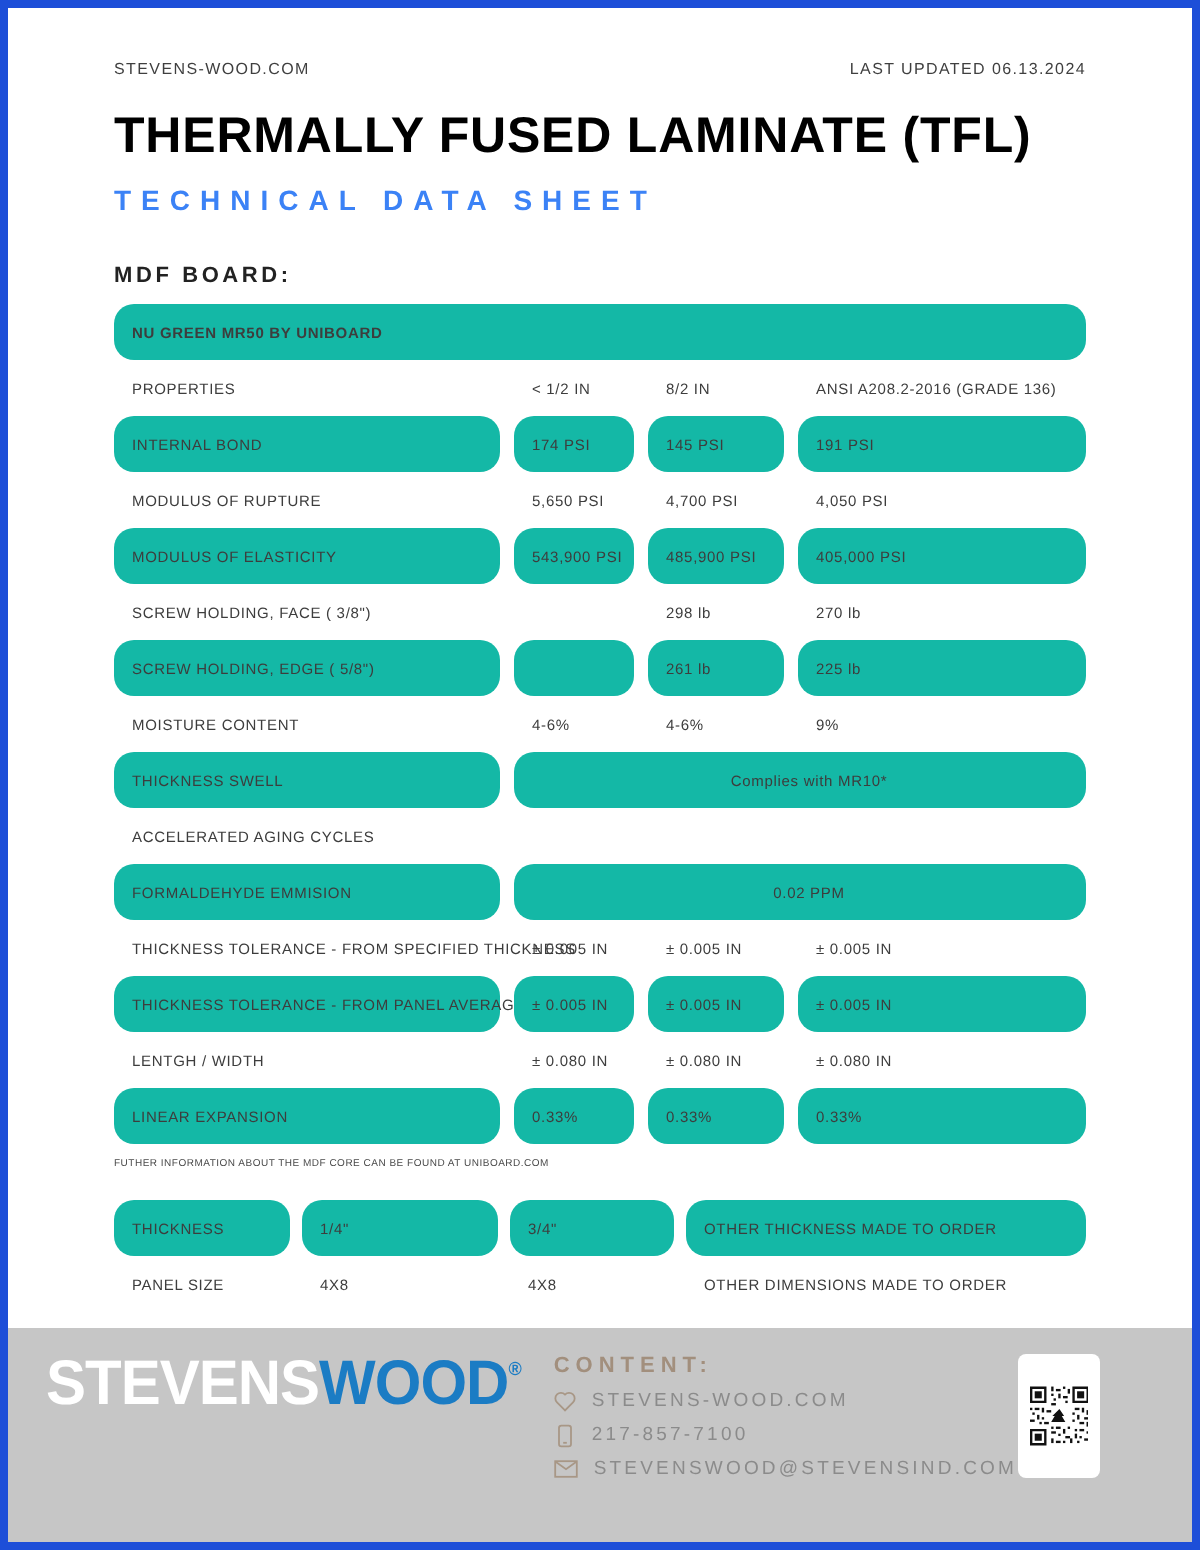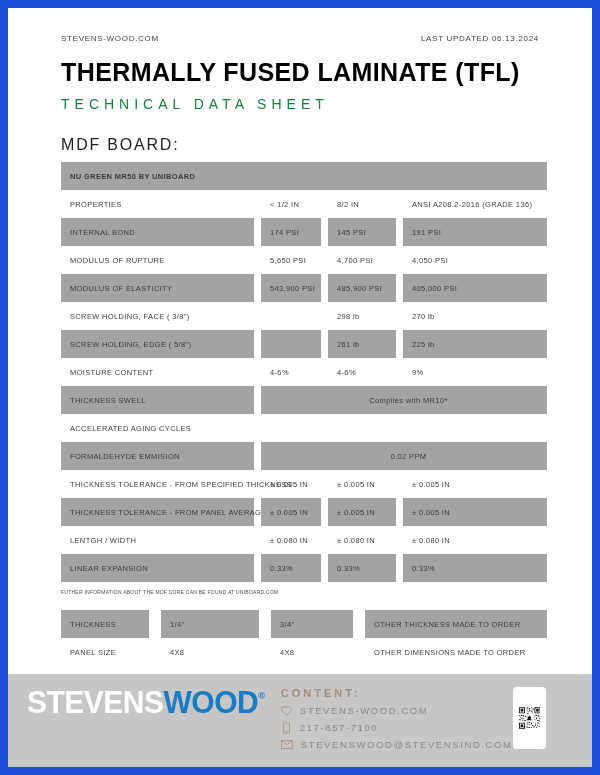--- a/index.html
+++ b/index.html
@@ -1,56 +1,56 @@
 <!DOCTYPE html>
 <html><head>
 <meta charset="utf-8">
 <style>
   * { margin:0; padding:0; box-sizing:border-box; }
   html,body { background:#e8e8e8; }
   body { font-family:"Liberation Sans", sans-serif; }
   .page {
     width:600px; height:775px; margin:0 auto;
-    background:#ffffff; border:8px solid #1d4ed8;
+    background:#ffffff; border:4px solid #1d4ed8;
     display:flex; flex-direction:column; overflow:hidden;
   }
   .content { padding:0 53px; }
   .top-row {
     margin-top:26px; display:flex; justify-content:space-between;
     font-size:8px; letter-spacing:0.7px; color:#3f3f3f; font-weight:400;
   }
   .doc-title {
     margin-top:15px; font-size:25px; font-weight:bold;
     letter-spacing:0.4px; color:#000000;
   }
   .doc-subtitle {
-    margin-top:9px; font-size:14px; letter-spacing:5px; color:#15803d; font-weight:400;
+    margin-top:9px; font-size:14px; letter-spacing:5px; color:#3b82f6; font-weight:700;
   }
   .section-heading {
-    margin-top:24px; font-size:16px; font-weight:normal; letter-spacing:1.8px; color:#222;
+    margin-top:24px; font-size:11px; font-weight:bold; letter-spacing:1.8px; color:#222;
   }
   
   .spec-table { margin-top:8px; width:486px; }
   .t-row {
     display:grid; grid-template-columns:193px 60px 68px 1fr;
     column-gap:7px; height:28px;
   }
   .t-row .cell {
     display:flex; align-items:center; padding-left:9px;
     font-size:7.5px; letter-spacing:0.35px; color:#3d3d3d; white-space:nowrap;
   }
-  .t-row.shade .cell { background:#a3a3a3; }
+  .t-row.shade .cell { background:#14b8a6;border-radius:10px; }
   .full-cell { grid-column:1 / 5; font-weight:bold; letter-spacing:0.5px; }
   .span-cell { grid-column:2 / 5; justify-content:center; padding-left:0; }
   .footnote {
     margin-top:7px; font-size:5px; letter-spacing:0.25px; color:#4a4a4a;
   }
   
   .size-table { margin-top:15px; width:486px; }
-  .size-table .t-row { grid-template-columns:88px 98px 82px 1fr; column-gap:6px;gap:12px; }
+  .size-table .t-row { grid-template-columns:88px 98px 82px 1fr; column-gap:6px; }
   
   .footer {
     margin-top:8px; flex:1; background:#c6c6c6;
     display:flex; align-items:flex-start; padding:13px 46px 0 19px;
   }
   .logo { font-size:30px; font-weight:bold; letter-spacing:-0.5px; line-height:1; transform:scaleY(1.05); transform-origin:top left; white-space:nowrap; }
   .logo-part1 { color:#ffffff; }
   .logo-part2 { color:#1b7cc4; }
   .logo-reg { font-size:9px; color:#1b7cc4; vertical-align:14px; letter-spacing:0; }
   .contact { margin-left:16px; }

